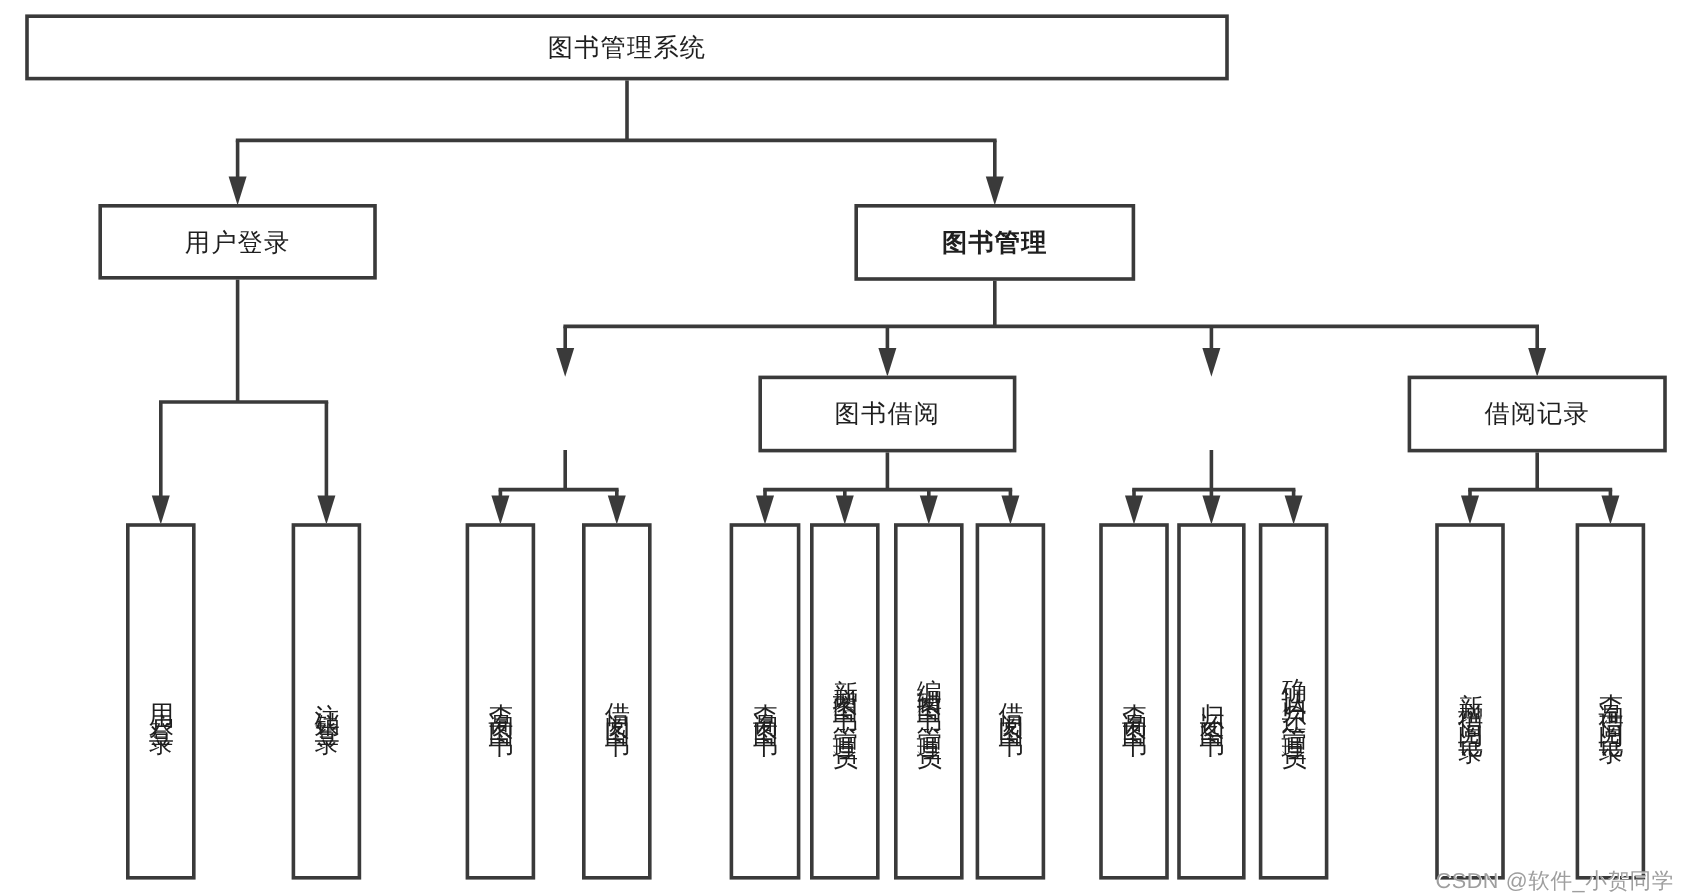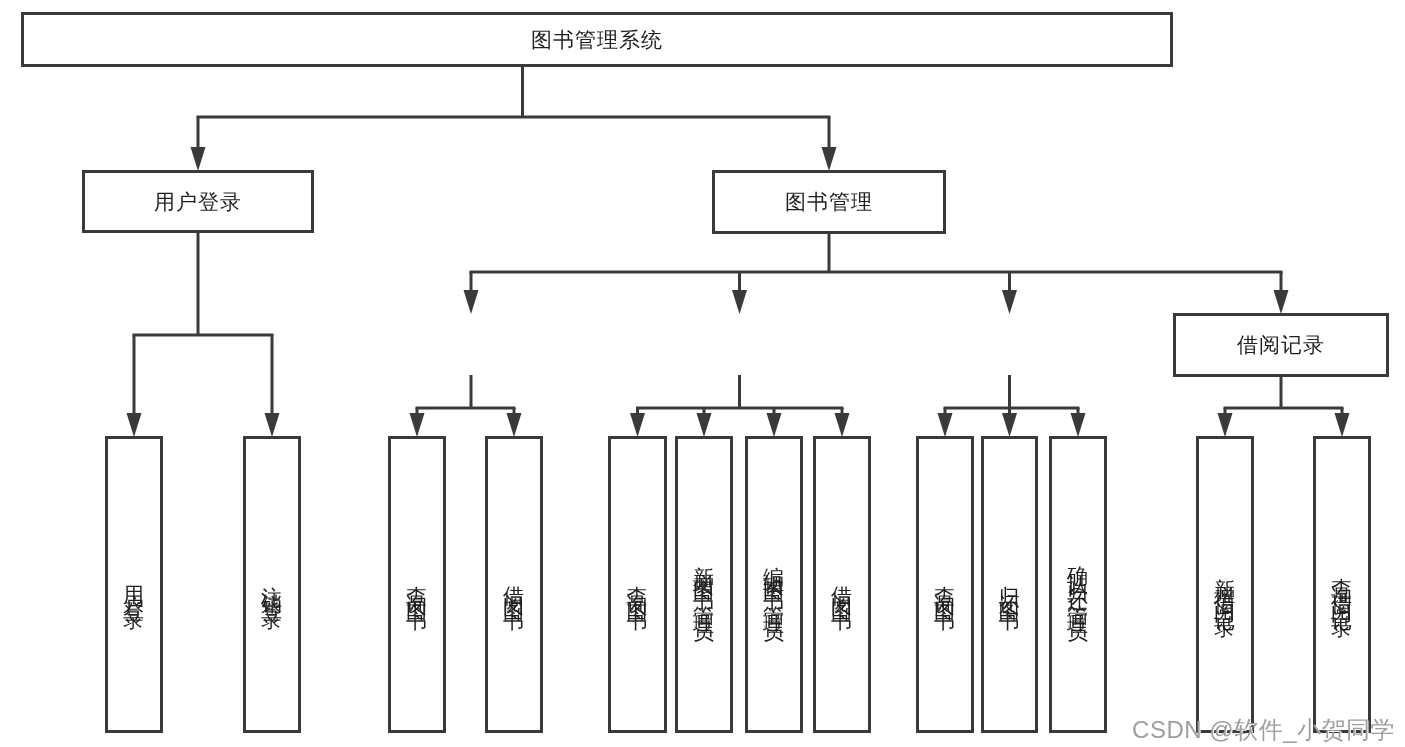--- a/index.html
+++ b/index.html
@@ -31,21 +31,21 @@
     text-orientation:mixed;
     font-size:21px;
     letter-spacing:8px;
     line-height:1;
     white-space:normal;
   }
   .watermark{
     position:absolute;
     right:10px;
     bottom:1px;
-    font-size:24px;
+    font-size:18px;
     letter-spacing:0.5px;
     color:#9e9e9e;
     text-shadow:1px 1px 0 #ffffff;
   }
 </style>
 </head>
 <body>
 
 <div class="canvas" id="diagram-canvas">
   <svg id="connector-layer" width="1405" height="747" xmlns="http://www.w3.org/2000/svg">
@@ -96,28 +96,31 @@
       <line x1="1078" y1="408" x2="1078" y2="424" stroke="#3a3a3a" stroke-width="3"></line>
       <polygon points="1070.5,413 1085.5,413 1078,437" fill="#3a3a3a"></polygon>
       <line x1="1281" y1="375" x2="1281" y2="408" stroke="#3a3a3a" stroke-width="3"></line>
       <line x1="1223.5" y1="408" x2="1343.5" y2="408" stroke="#3a3a3a" stroke-width="3"></line>
       <line x1="1225" y1="408" x2="1225" y2="424" stroke="#3a3a3a" stroke-width="3"></line>
       <polygon points="1217.5,413 1232.5,413 1225,437" fill="#3a3a3a"></polygon>
       <line x1="1342" y1="408" x2="1342" y2="424" stroke="#3a3a3a" stroke-width="3"></line>
       <polygon points="1334.5,413 1349.5,413 1342,437" fill="#3a3a3a"></polygon>
     </svg>
 
-  <div class="node horizontal" style="left: 21px; top: 12px; width: 1152px; height: 55px; border-color: rgb(58, 58, 58); background: rgb(255, 255, 255); color: rgb(31, 31, 31);">
+  <div class="node horizontal" style="left: 21px; top: 12px; width: 1003px; height: 55px; border-color: rgb(58, 58, 58); background: rgb(255, 255, 255); color: rgb(31, 31, 31);">
       <span class="label">图书管理系统</span>
     </div>
     <div class="node horizontal" style="left: 82px; top: 170px; width: 232px; height: 63px; border-color: rgb(58, 58, 58); background: rgb(255, 255, 255); color: rgb(31, 31, 31);">
       <span class="label">用户登录</span>
     </div>
-    <div class="node horizontal" style="left: 712px; top: 170px; width: 234px; height: 64px; border-color: rgb(58, 58, 58); background: rgb(255, 255, 255); color: rgb(31, 31, 31);">
+    <div class="node horizontal" style="left: 712px; top: 170px; width: 234px; height: 64px; border-color: rgb(58, 58, 58); background: rgb(255, 255, 255); color: rgb(31, 31, 31); font-weight: bold;">
       <span class="label">图书管理</span>
+    </div>
+    <div class="node horizontal" style="left: 632px; top: 313px; width: 215px; height: 64px; border-color: rgb(58, 58, 58); background: rgb(255, 255, 255); color: rgb(31, 31, 31);">
+      <span class="label">图书借阅</span>
     </div>
     <div class="node horizontal" style="left: 1173px; top: 313px; width: 216px; height: 64px; border-color: rgb(58, 58, 58); background: rgb(255, 255, 255); color: rgb(31, 31, 31);">
       <span class="label">借阅记录</span>
     </div>
     <div class="node vertical" style="left: 105px; top: 436px; width: 58px; height: 297px; border-color: rgb(58, 58, 58); background: rgb(255, 255, 255); color: rgb(31, 31, 31);">
       <span class="label">用户登录</span>
     </div>
     <div class="node vertical" style="left: 243px; top: 436px; width: 58px; height: 297px; border-color: rgb(58, 58, 58); background: rgb(255, 255, 255); color: rgb(31, 31, 31);">
       <span class="label">注销登录</span>
     </div>

